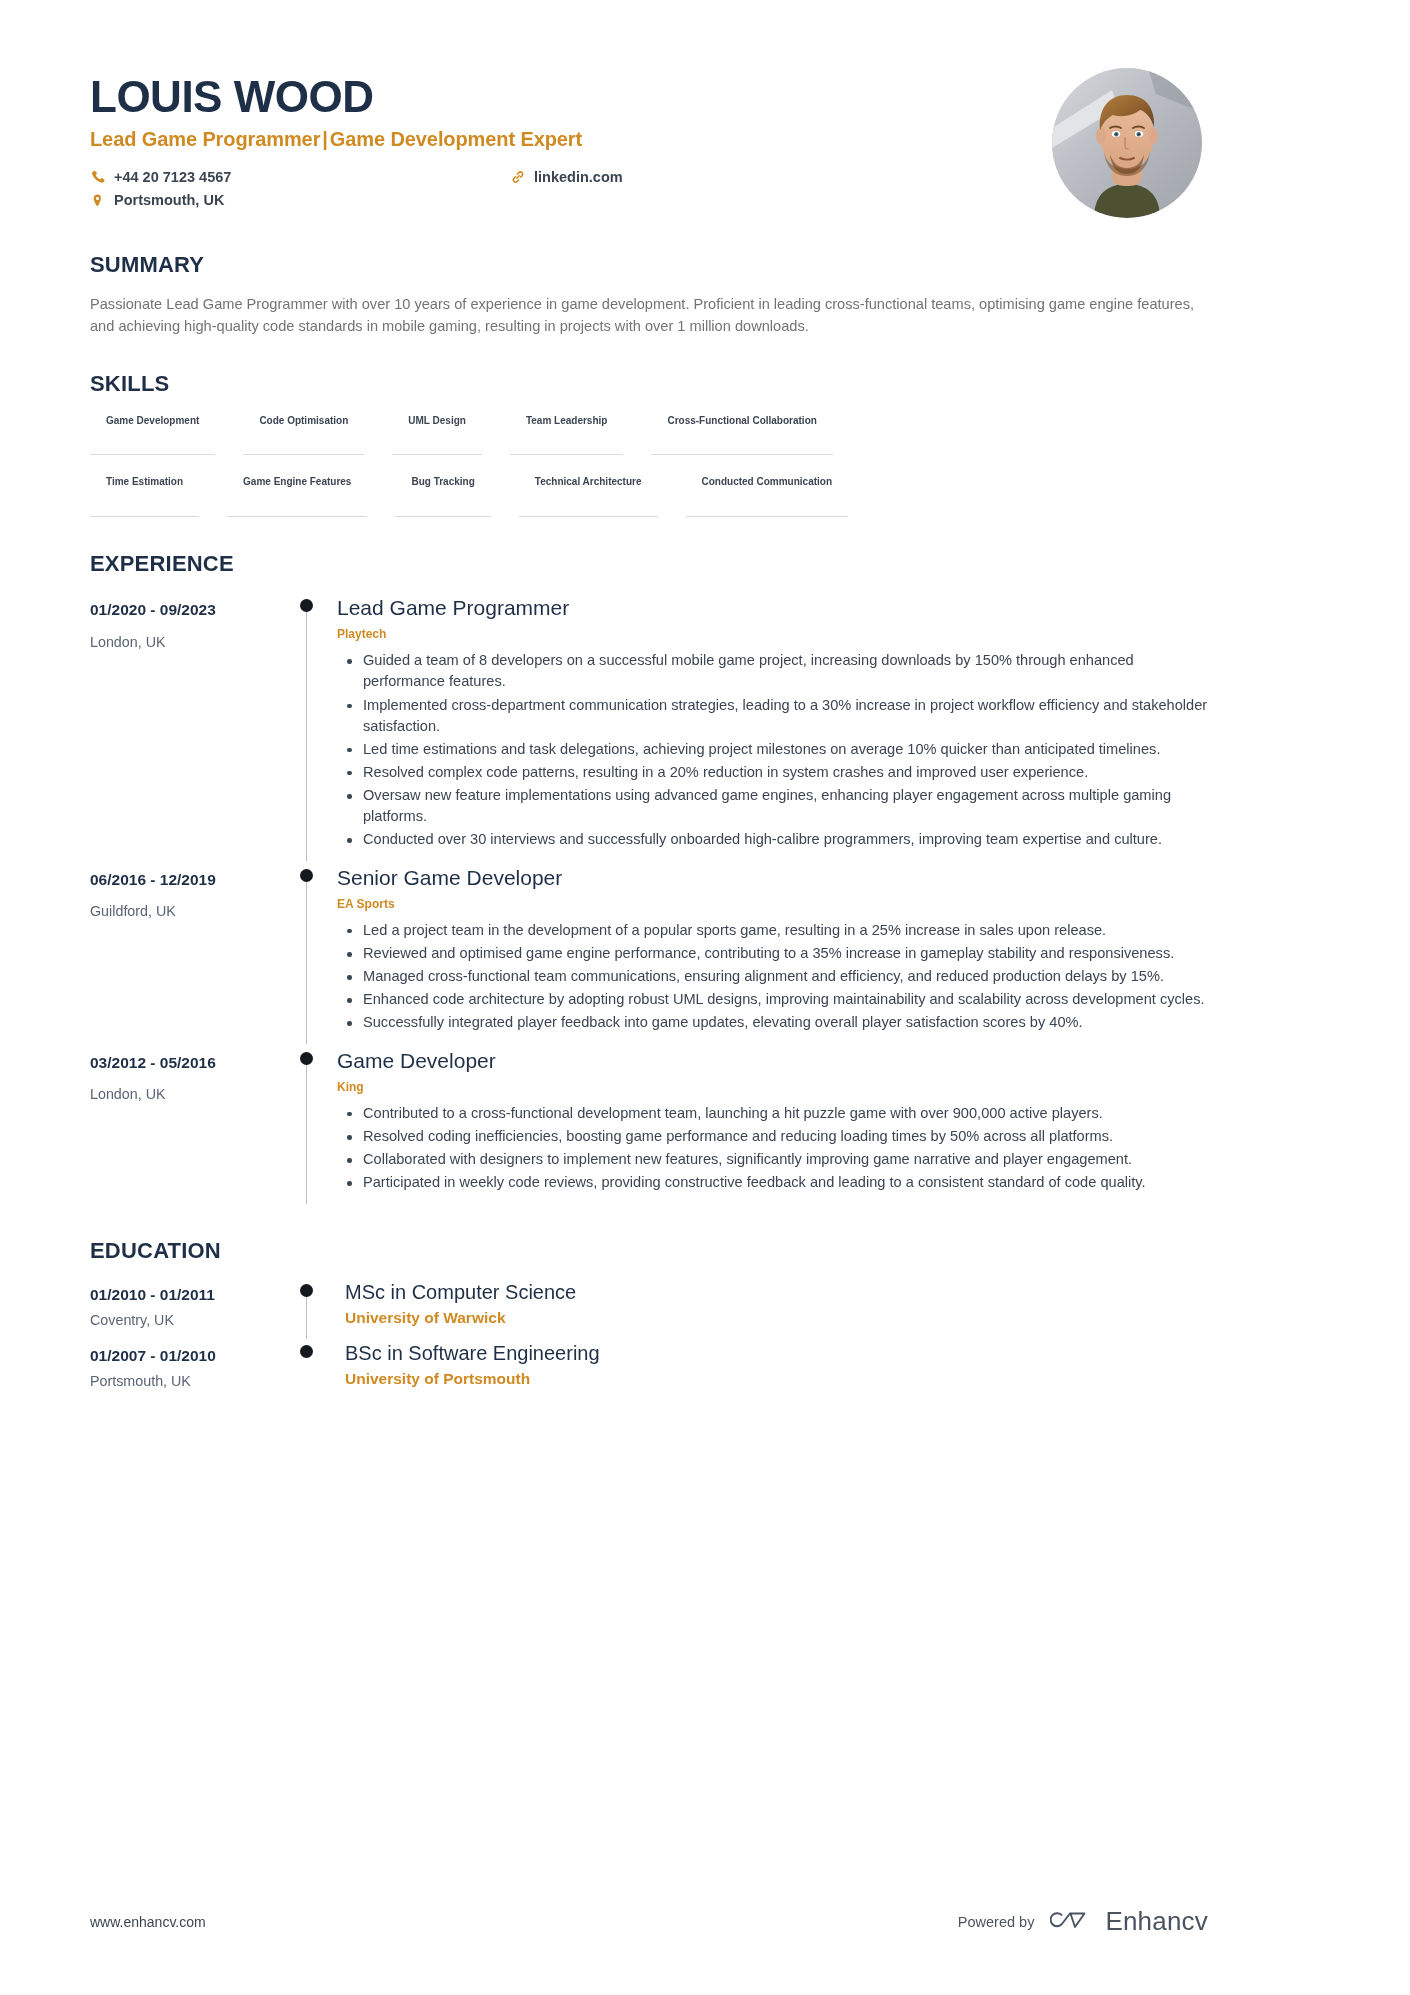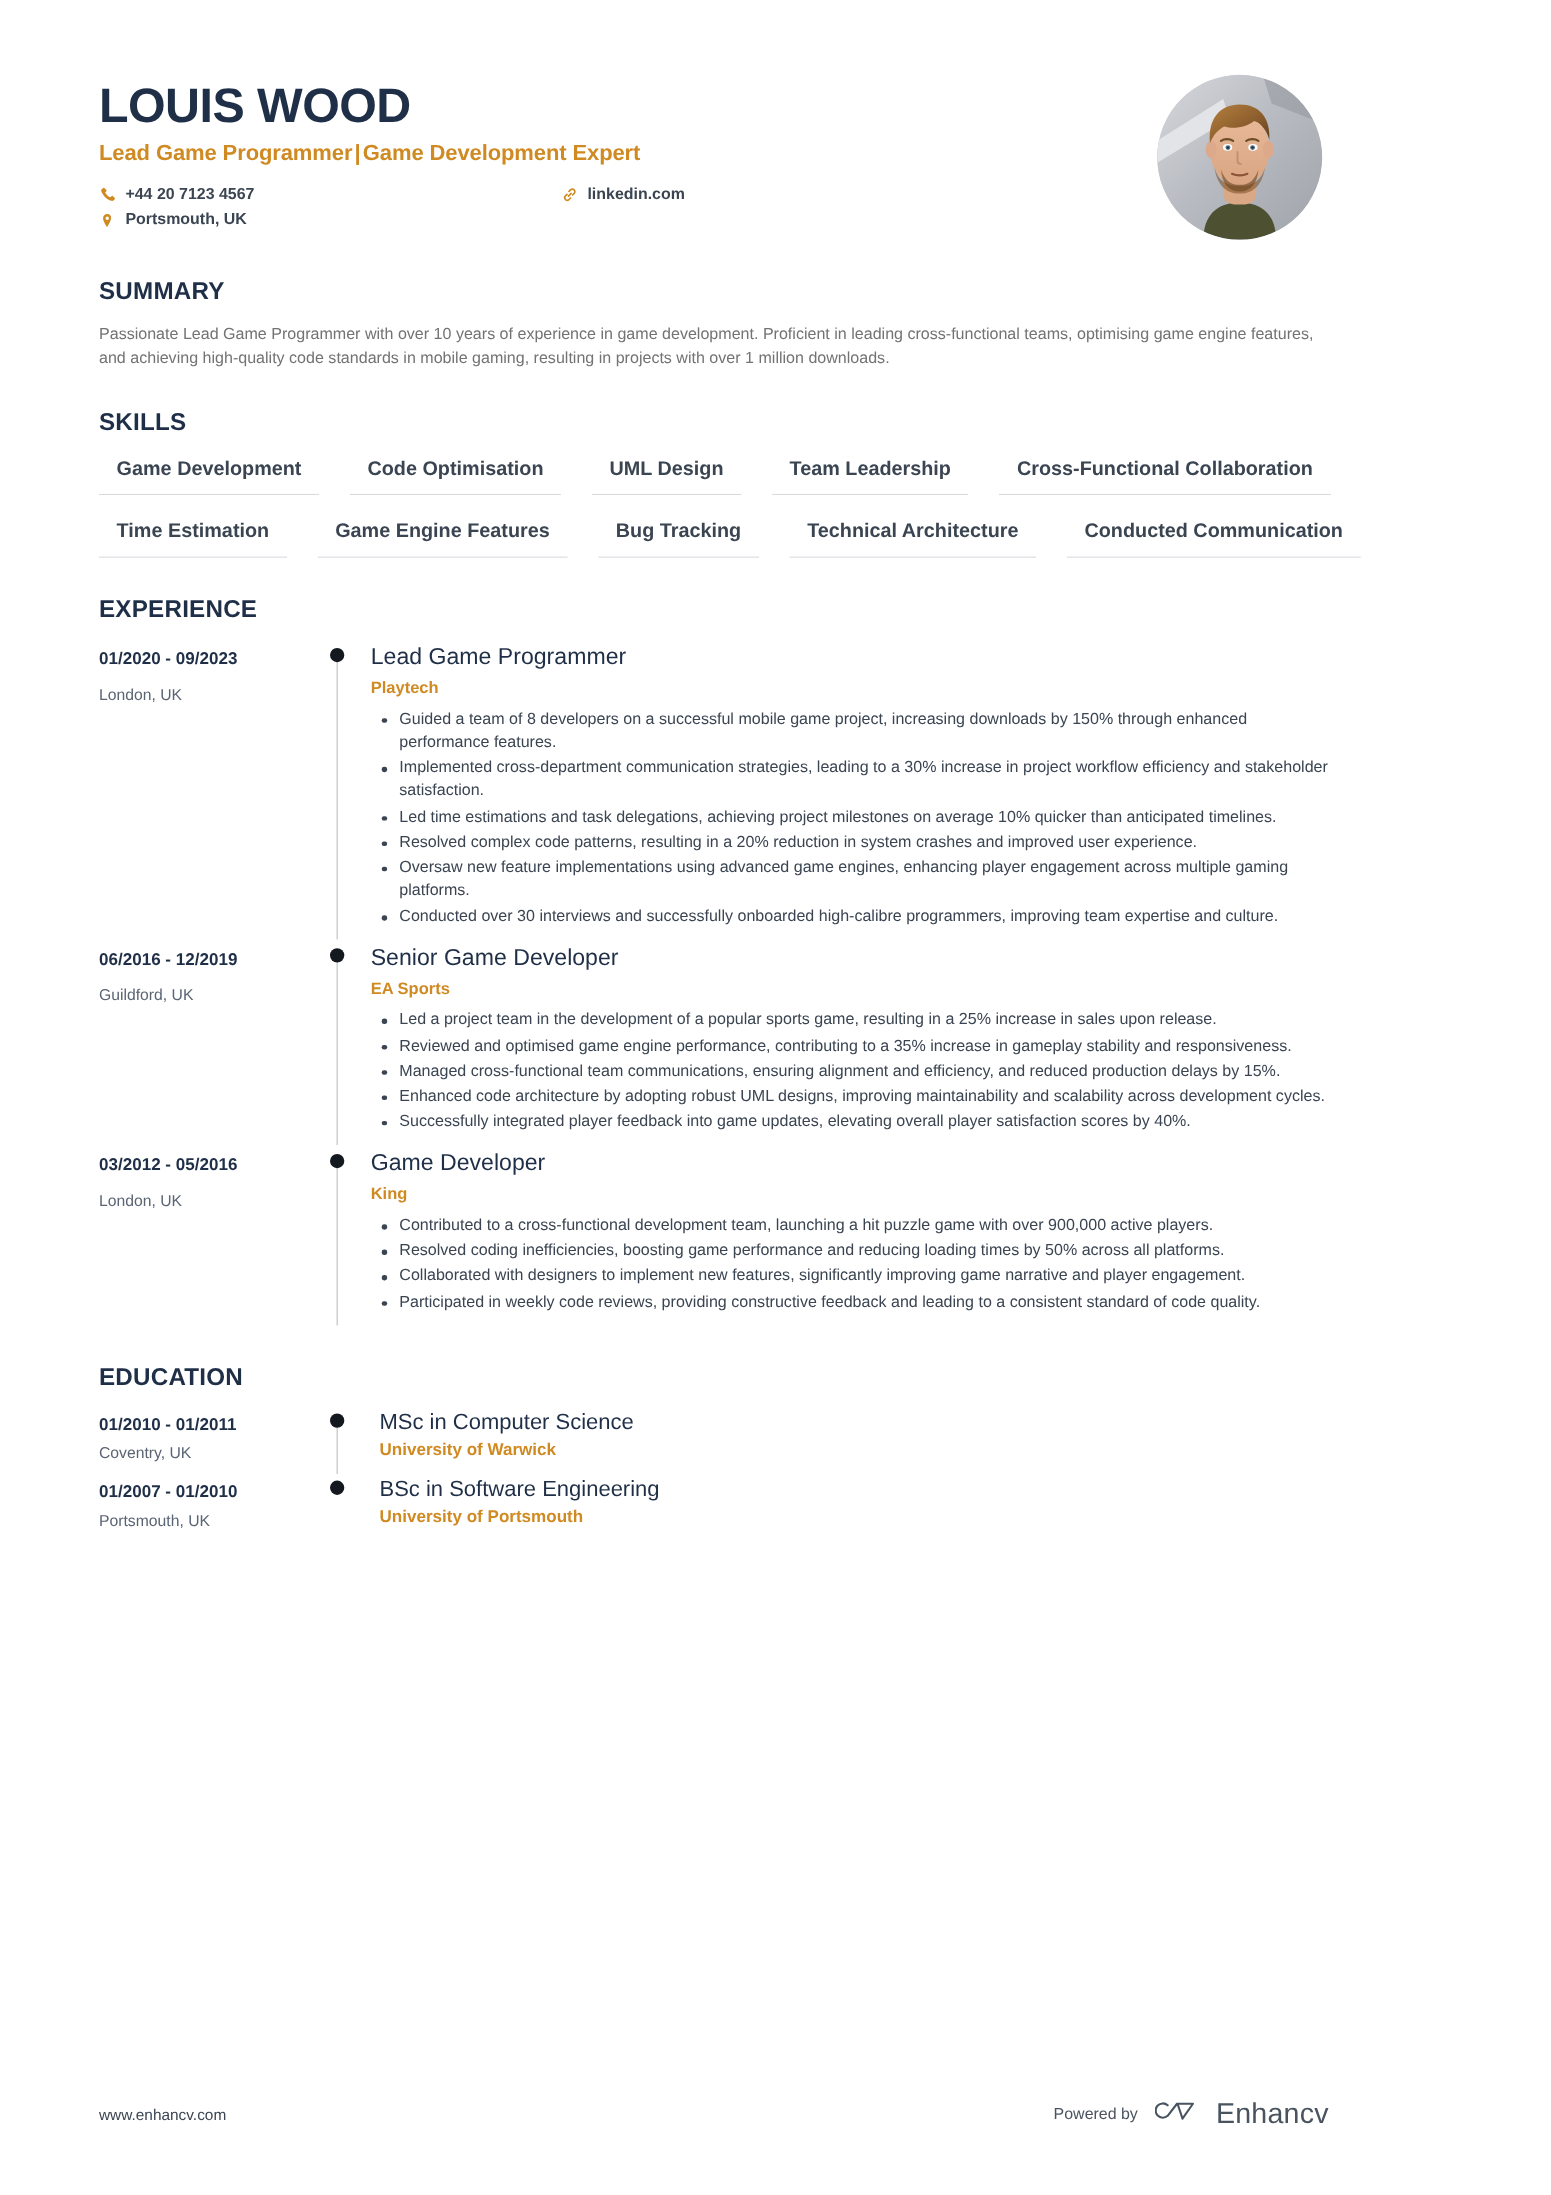--- a/index.html
+++ b/index.html
@@ -102,24 +102,24 @@
   }
 
   
   .skills-rows { margin-top: 4px; }
   .skills-row {
     display: flex;
     gap: 28px;
     margin-bottom: 17px;
   }
   .skill-tag {
-    font-size: 18px;
+    font-size: 10px;
     font-weight: 700;
     color: #3b4552;
-    padding: 4px 16px 12px 16px;
+    padding: 4px 16px 27px 16px;
     border-bottom: 1.6px solid #d9dbdf;
     white-space: nowrap;
     line-height: 1.25;
   }
 
   
   .entry {
     display: flex;
     align-items: stretch;
     position: relative;
@@ -168,21 +168,21 @@
     padding-left: 6px;
   }
   .job-title {
     font-size: 21px;
     color: #1f2f47;
     font-weight: 400;
     line-height: 1.25;
     margin-bottom: 6px;
   }
   .company {
-    font-size: 15px;
+    font-size: 12px;
     font-weight: 700;
     color: #d08a22;
     margin-bottom: 8px;
     line-height: 1.25;
   }
   ul.bullets {
     margin: 0;
     padding: 0 0 0 26px;
     list-style: none;
   }

